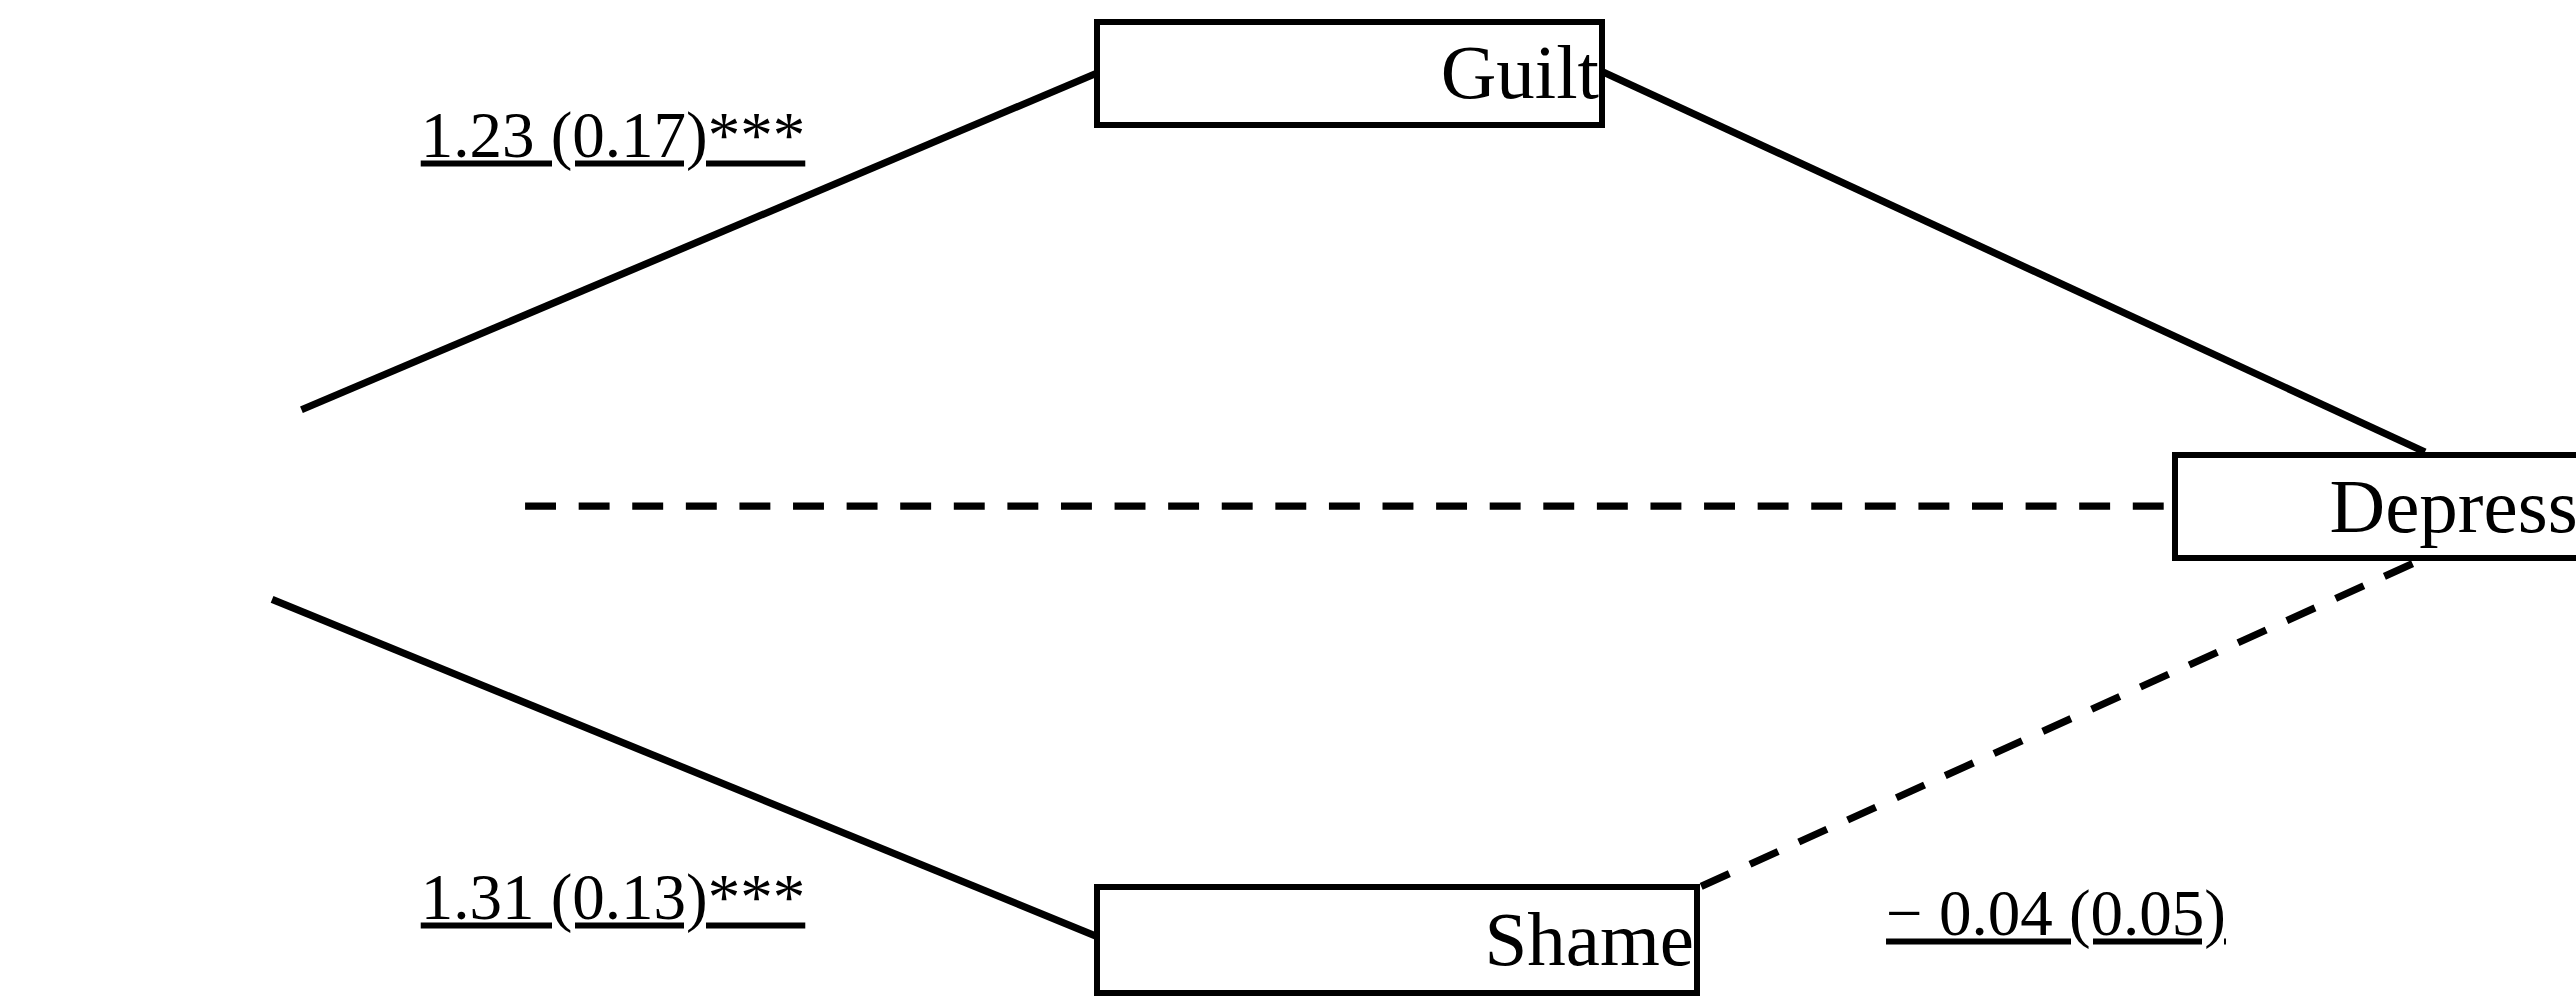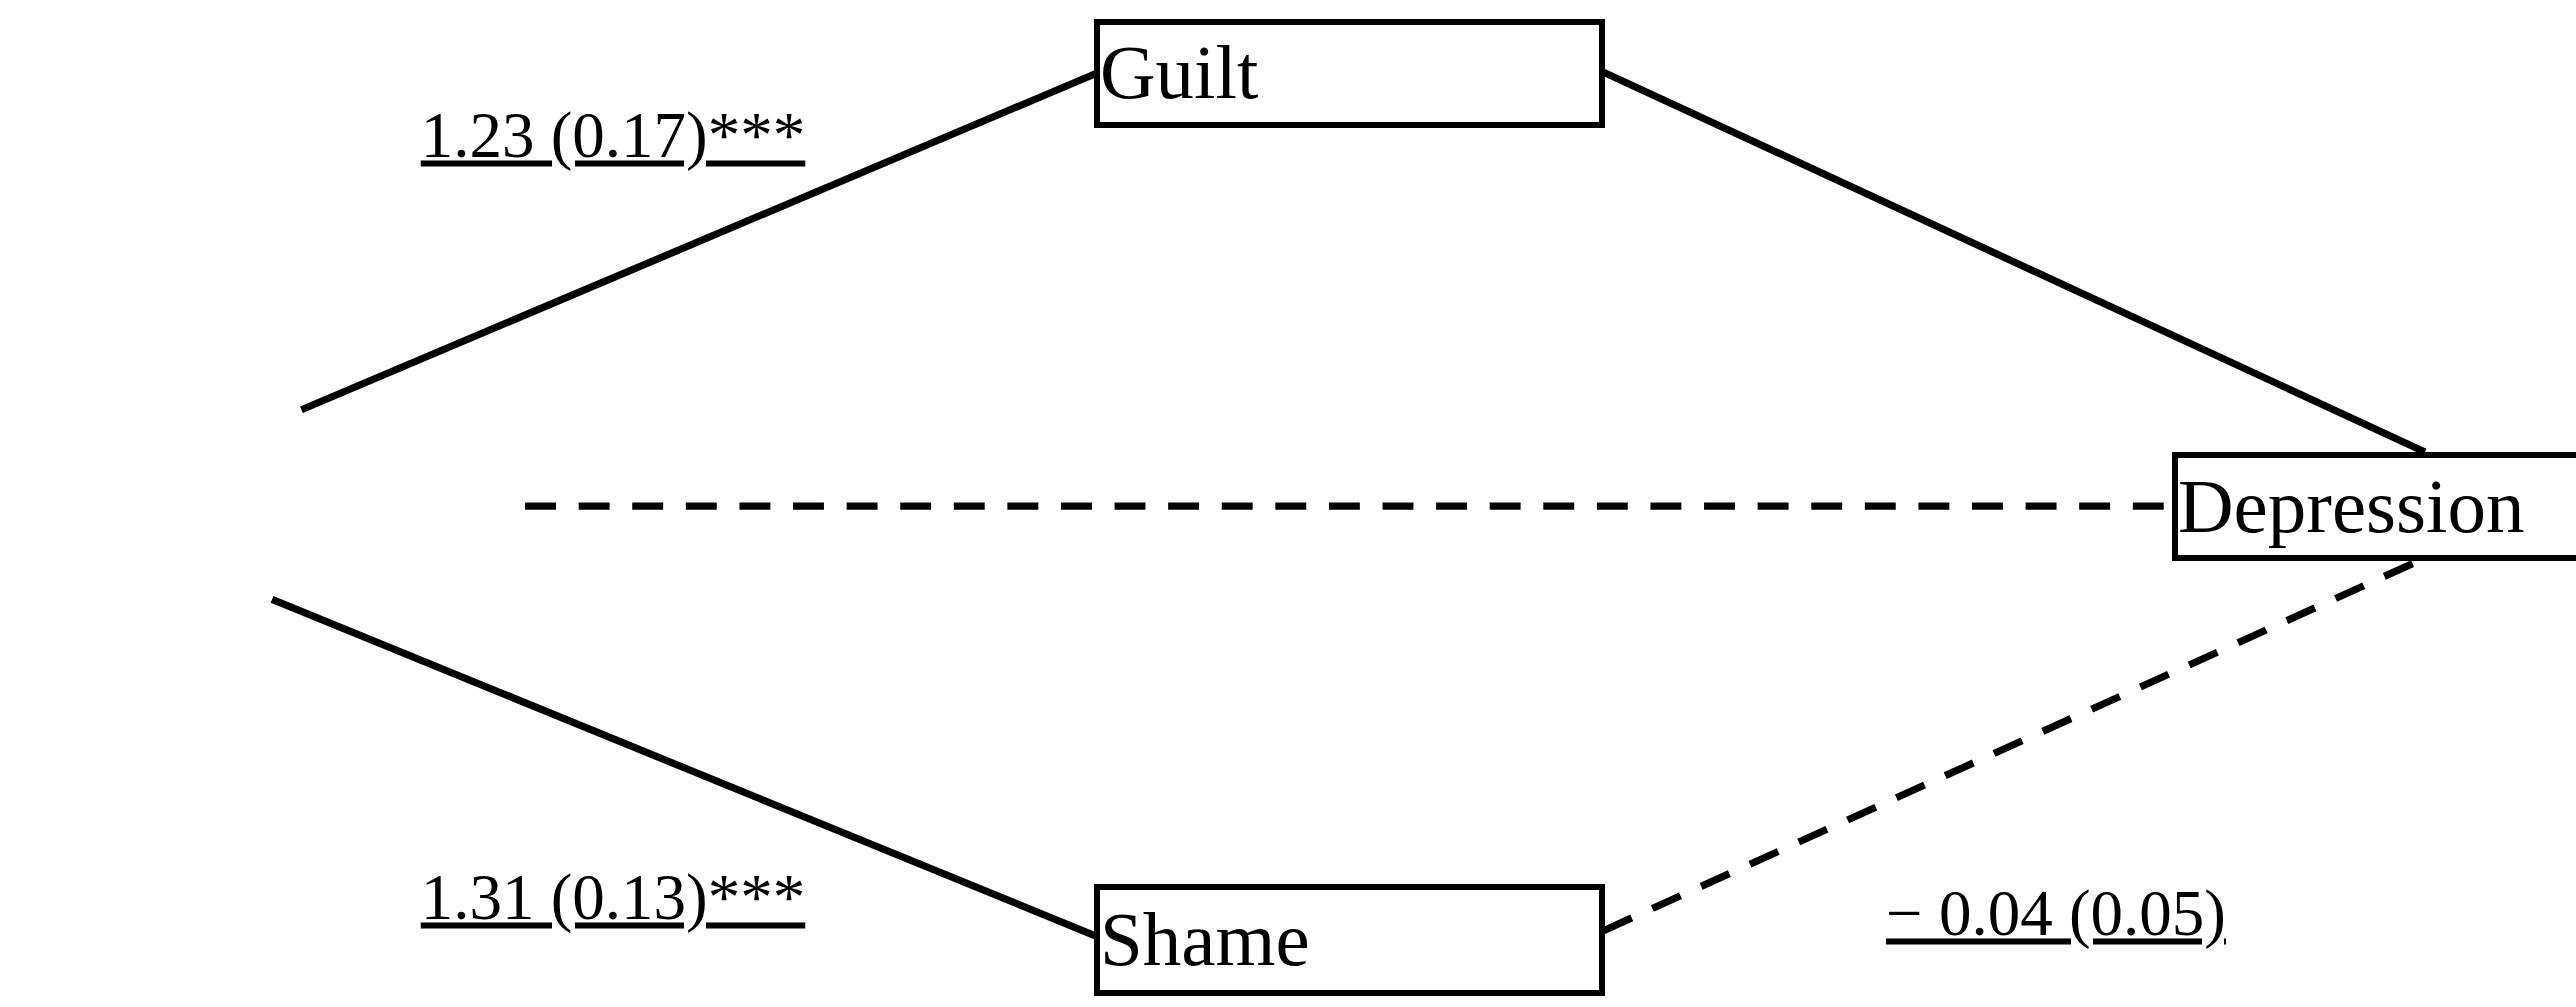--- a/index.html
+++ b/index.html
@@ -30,31 +30,31 @@
   .edges line.dashed {
     stroke-dasharray: 60 44;
   }
   .node {
     position: absolute;
     box-sizing: border-box;
     border: 6.7px solid #000000;
     background: #ffffff;
     display: flex;
     flex-direction: column;
-    align-items: flex-start;
+    align-items: flex-end;
     justify-content: center;
     text-align: center;
     font-size: 77px;
     line-height: 1.22;
     white-space: nowrap;
   }
   .node-iss        { left: 11.3px;   top: 409px;  width: 514px; height: 192px; }
   .node-guilt      { left: 1094px; top: 18.5px;   width: 511px; height: 109px; }
   .node-depression { left: 2172px; top: 452px;  width: 510px; height: 109px; }
-  .node-shame      { left: 1094px; top: 884px; width: 511px; height: 112px; }
+  .node-shame      { left: 1094px; top: 884px; width: 606px; height: 112px; }
   .edge-label {
     position: absolute;
     transform: translate(-50%, -50%);
     font-size: 65px;
     white-space: nowrap;
     background: #ffffff;
     padding: 0 5.2px;
     text-decoration: underline;
   }
   .label-0 { left: 613px; top: 135px;  }

